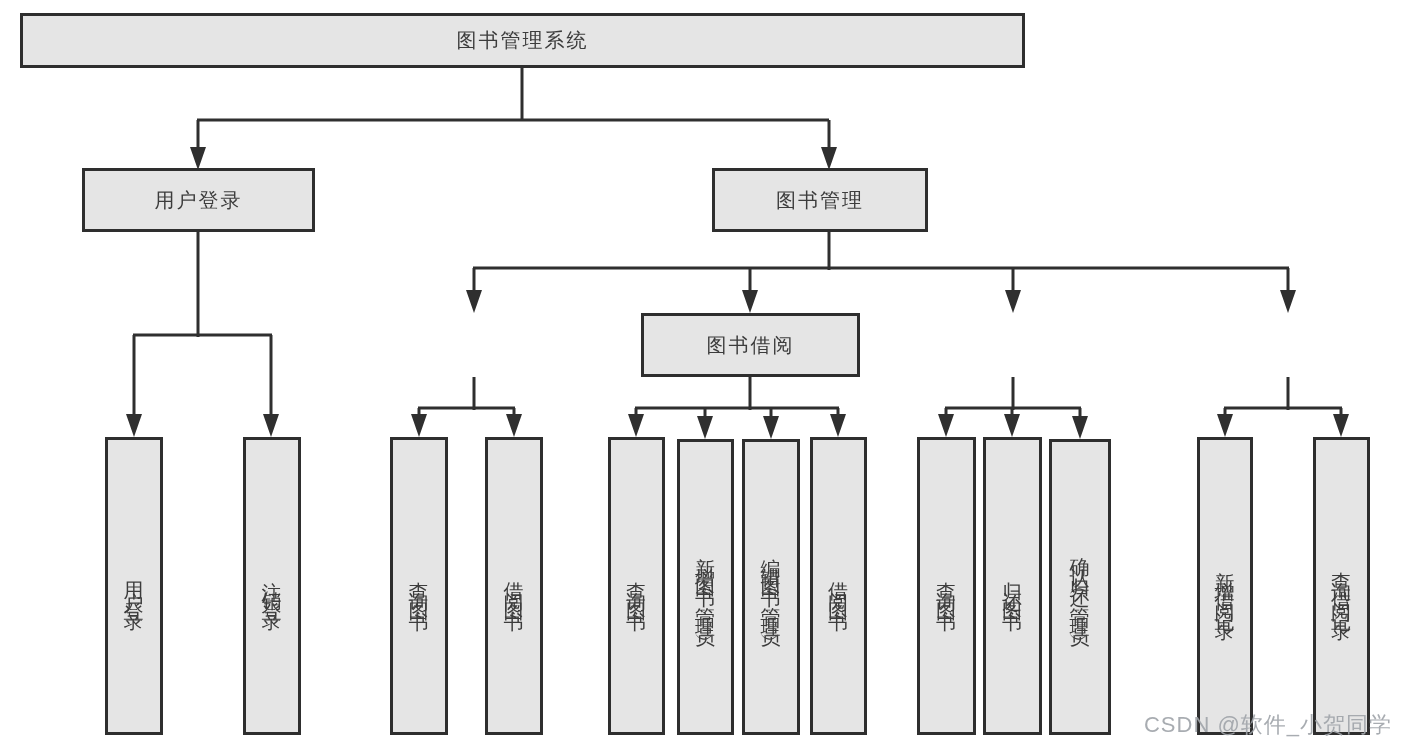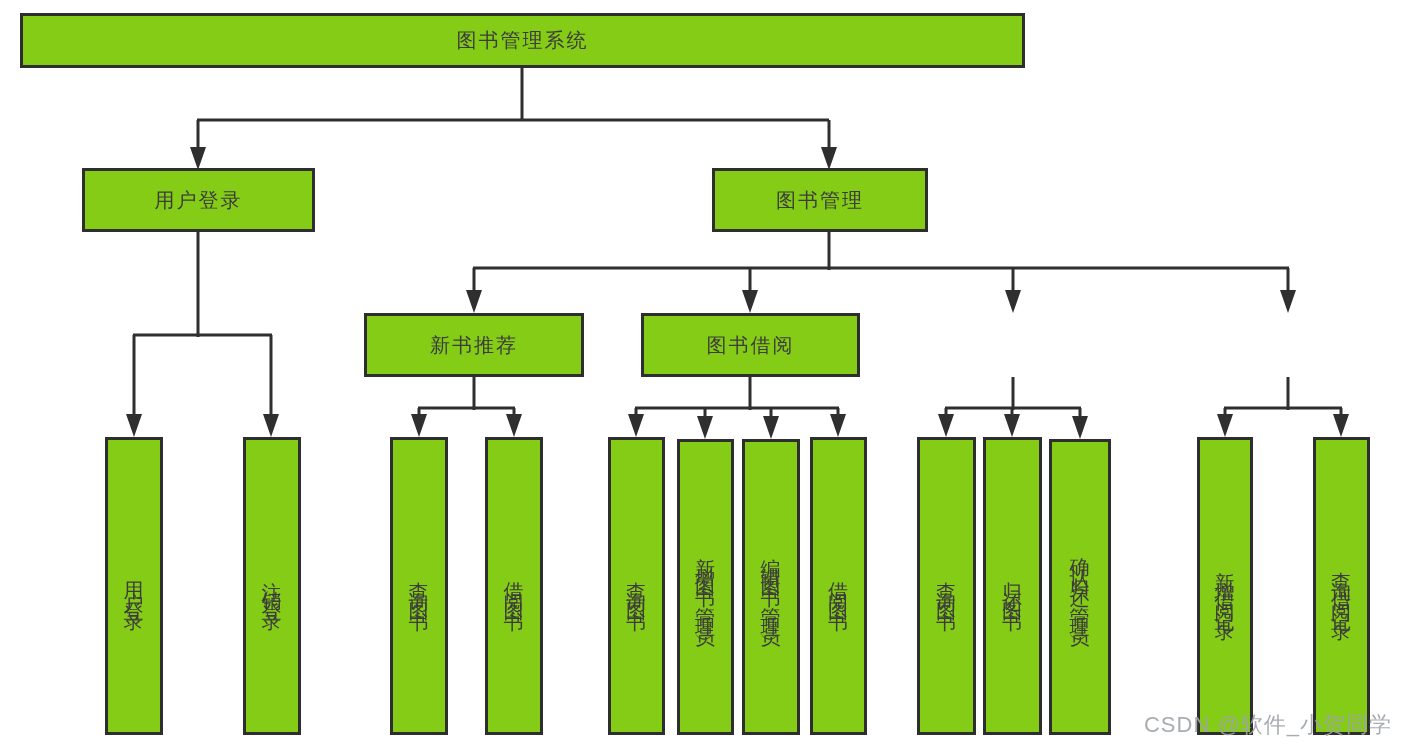--- a/index.html
+++ b/index.html
@@ -19,21 +19,21 @@
     position: absolute;
     left: 0; top: 0;
     width: 1405px; height: 747px;
   }
   svg.connectors line { stroke: #2f2f2f; stroke-width: 3; }
   svg.connectors polygon { fill: #2f2f2f; }
   .box {
     position: absolute;
     box-sizing: border-box;
     border: 3px solid #2e2e2e;
-    background: #84cc16;
+    background: #e5e5e5;
     color: #3c3c3c;
     display: flex;
     align-items: center;
     justify-content: center;
     text-align: center;
   }
   .h {
     font-size: 20px;
     letter-spacing: 2px;
     white-space: nowrap;
@@ -146,21 +146,20 @@
     <polygon points="1217,414 1233,414 1225,437"></polygon>
     <line x1="1341" y1="408" x2="1341" y2="418"></line>
     <polygon points="1333,414 1349,414 1341,437"></polygon>
   </svg>
 
   <div class="box h" id="n-root">图书管理系统</div>
 
   <div class="box h" id="n-user-login">用户登录</div>
   <div class="box h" id="n-book-mgmt">图书管理</div>
 
-  <div class="box h" id="n-new-book">新书推荐</div>
   <div class="box h" id="n-book-borrow">图书借阅</div>
 
   <div class="box v" id="n-login">用户登录</div>
   <div class="box v" id="n-logout">注销登录</div>
 
   <div class="box v" id="n-rec-query">查询图书</div>
   <div class="box v" id="n-rec-borrow">借阅图书</div>
 
   <div class="box v" id="n-bb-query">查询图书</div>
   <div class="box v" id="n-bb-add">新增图书（管理员）</div>

